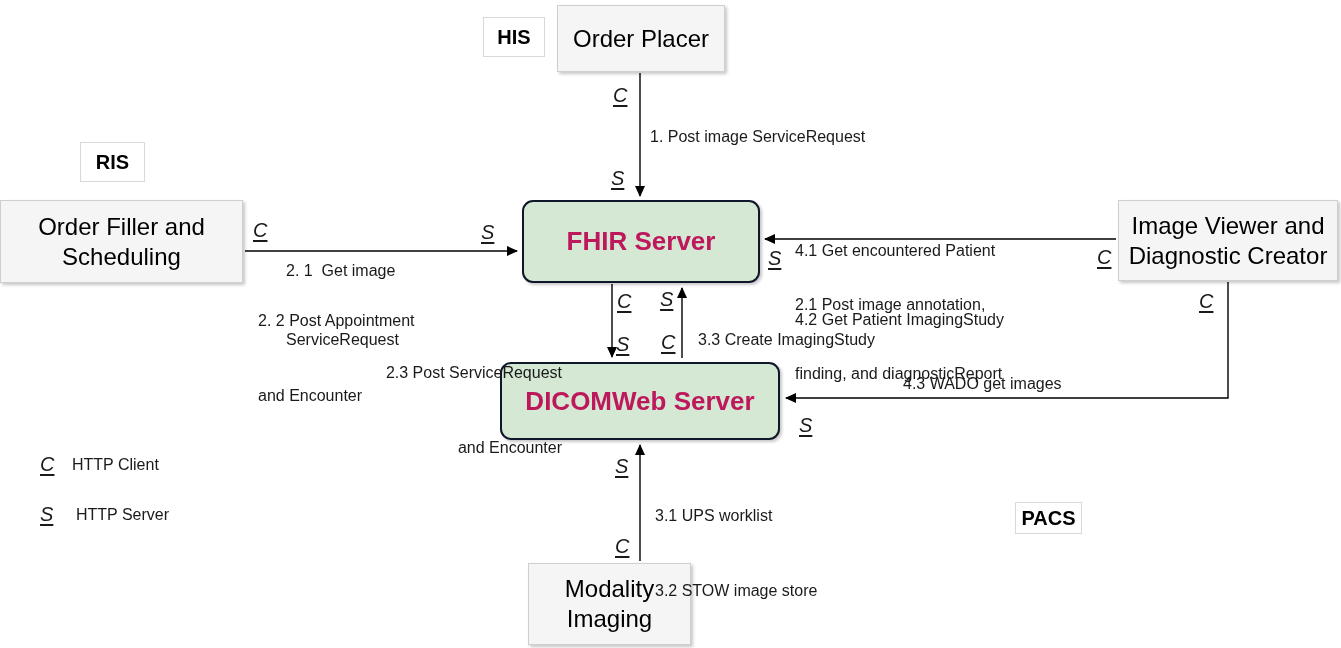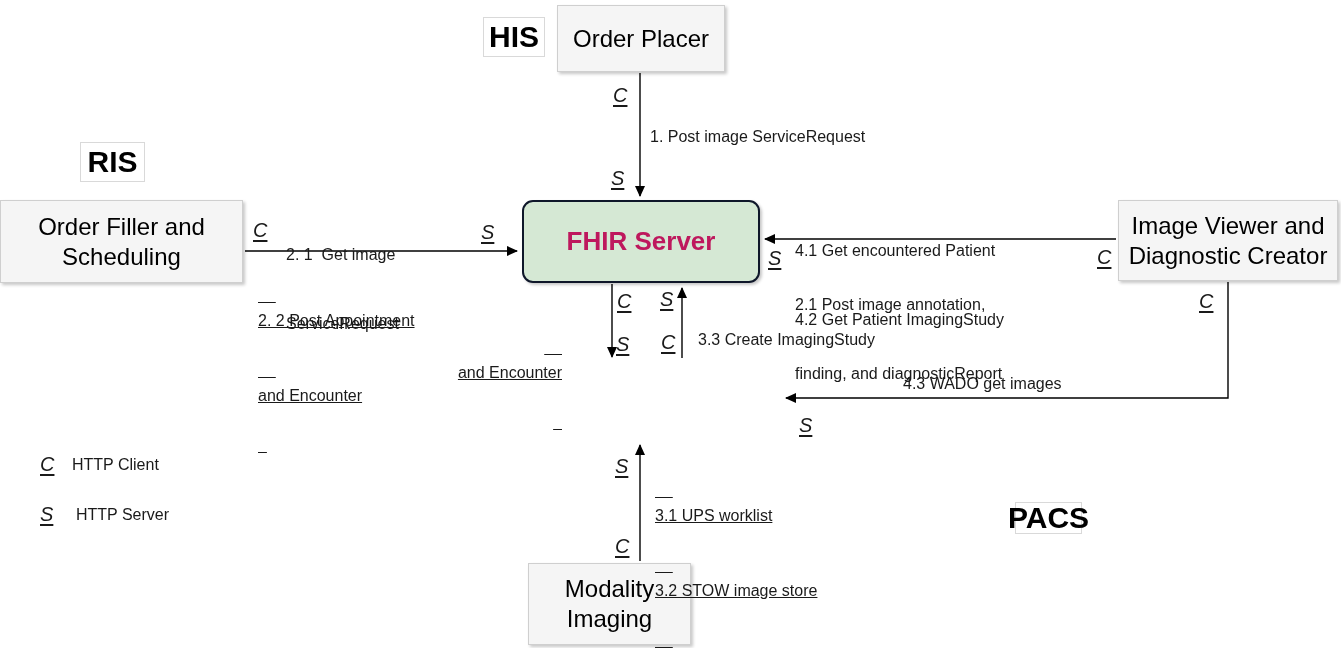--- a/index.html
+++ b/index.html
@@ -37,31 +37,31 @@
     box-shadow: 2px 2px 3px rgba(0,0,0,0.22);
   }
   .frame {
     position: absolute;
     display: flex;
     align-items: center;
     justify-content: center;
     background: #ffffff;
     border: 1px solid #d9d9d9;
     color: #000000;
-    font-size: 30px;
+    font-size: 20px;
     font-weight: bold;
   }
   .lbl {
     position: absolute;
     font-size: 16px;
     color: #1a1a1a;
     line-height: 23px;
     white-space: pre;
   }
-  .lbl.lh25 { line-height: 25px; text-decoration: underline; }
+  .lbl.lh25 { line-height: 25px; }
   .lbl.right { text-align: right; }
   .cs {
     position: absolute;
     font-size: 20px;
     font-style: italic;
     text-decoration: underline;
     text-underline-offset: 3px;
     color: #1a1a1a;
     white-space: pre;
   }
@@ -97,39 +97,41 @@
     <line x1="640" y1="561" x2="640" y2="445" marker-end="url(#arrow)"></line>
   </svg>
 
   <div class="frame" style="left:483px; top:17px; width:62px; height:40px">HIS</div>
   <div class="frame" style="left:80px; top:142px; width:65px; height:40px">RIS</div>
   <div class="frame" style="left:1015px; top:502px; width:67px; height:32px">PACS</div>
 
   <div class="node gray" style="left:557px; top:5px; width:168px; height:67px">Order Placer</div>
   <div class="node gray" style="left:0px; top:200px; width:243px; height:83px; padding:0 24px">Order Filler and Scheduling</div>
   <div class="node green" style="left:522px; top:200px; width:238px; height:83px">FHIR Server</div>
+  <div class="node green" style="left:500px; top:362px; width:280px; height:78px">DICOMWeb Server</div>
   <div class="node gray" style="left:1118px; top:200px; width:220px; height:81px">Image Viewer and Diagnostic Creator</div>
   <div class="node gray" style="left:528px; top:563px; width:163px; height:82px; padding:0 30px">Modality Imaging</div>
 
   <div class="cs" style="left:613px; top:84px">C</div>
   <div class="cs" style="left:611px; top:167px">S</div>
   <div class="lbl" style="left:650px; top:125px">1. Post image ServiceRequest</div>
 
   <div class="cs" style="left:253px; top:219px">C</div>
   <div class="cs" style="left:481px; top:221px">S</div>
-  <div class="lbl" style="left:286px; top:197px">
+  <div class="lbl" style="left:286px; top:213px">
     <div>2. 1  Get image</div>
     <div>ServiceRequest</div>
   </div>
   <div class="lbl lh25" style="left:258px; top:258px">
     <div>2. 2 Post Appointment</div>
     <div>and Encounter</div>
   </div>
 
   <div class="lbl lh25 right" style="left:330px; top:310px; width:232px">
+    <div>2.3 Post ServiceRequest</div>
     <div>and Encounter</div>
   </div>
   <div class="cs" style="left:617px; top:290px">C</div>
   <div class="cs" style="left:616px; top:333px">S</div>
 
   <div class="cs" style="left:660px; top:288px">S</div>
   <div class="cs" style="left:661px; top:331px">C</div>
   <div class="lbl" style="left:698px; top:328px">3.3 Create ImagingStudy</div>
 
   <div class="lbl" style="left:795px; top:193px">

